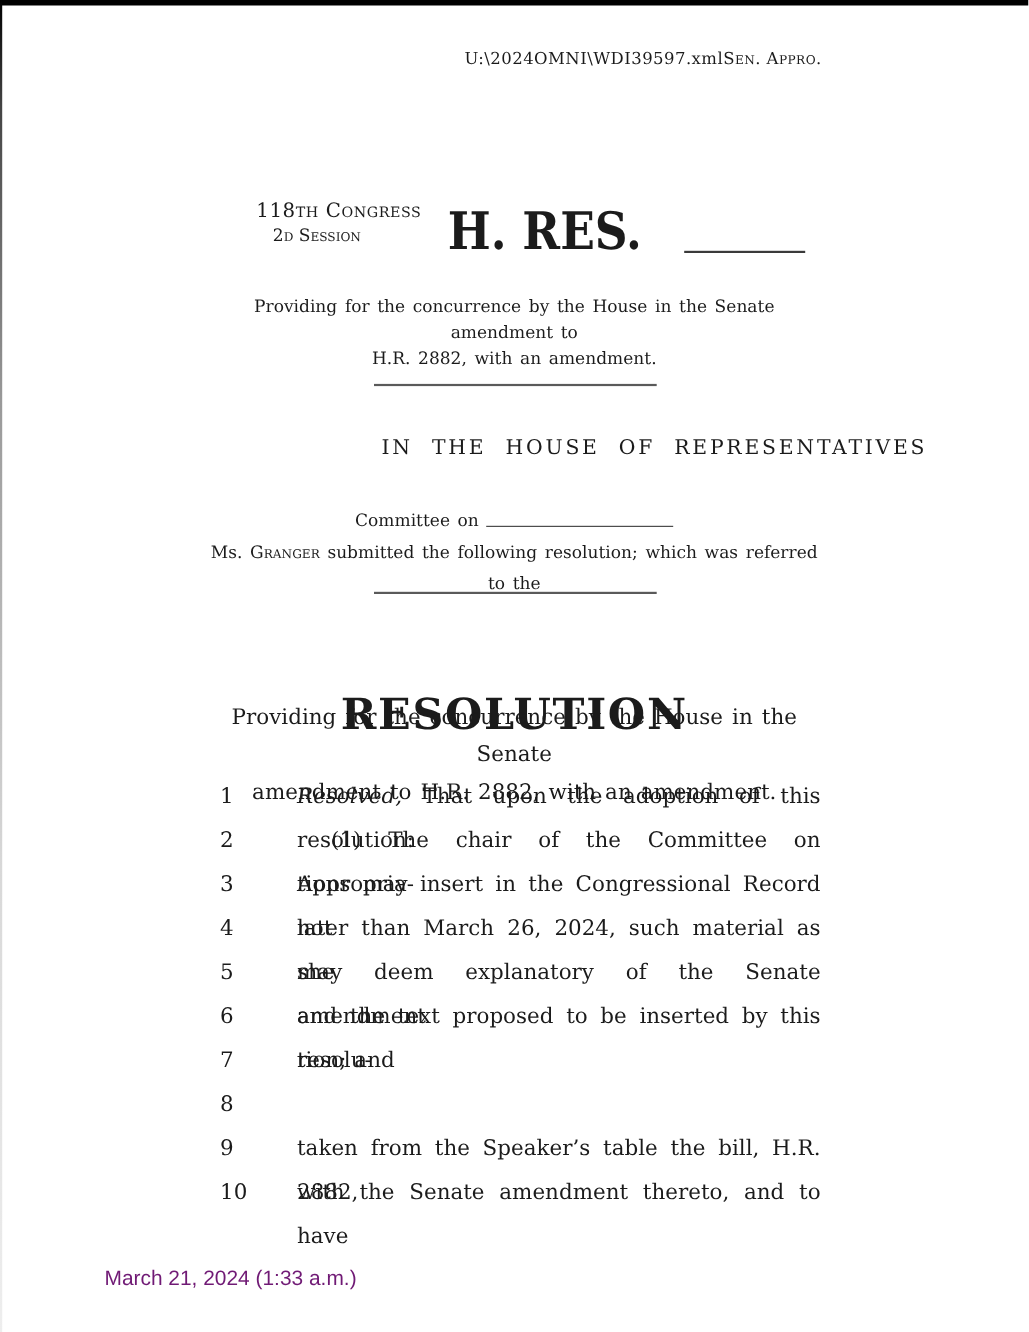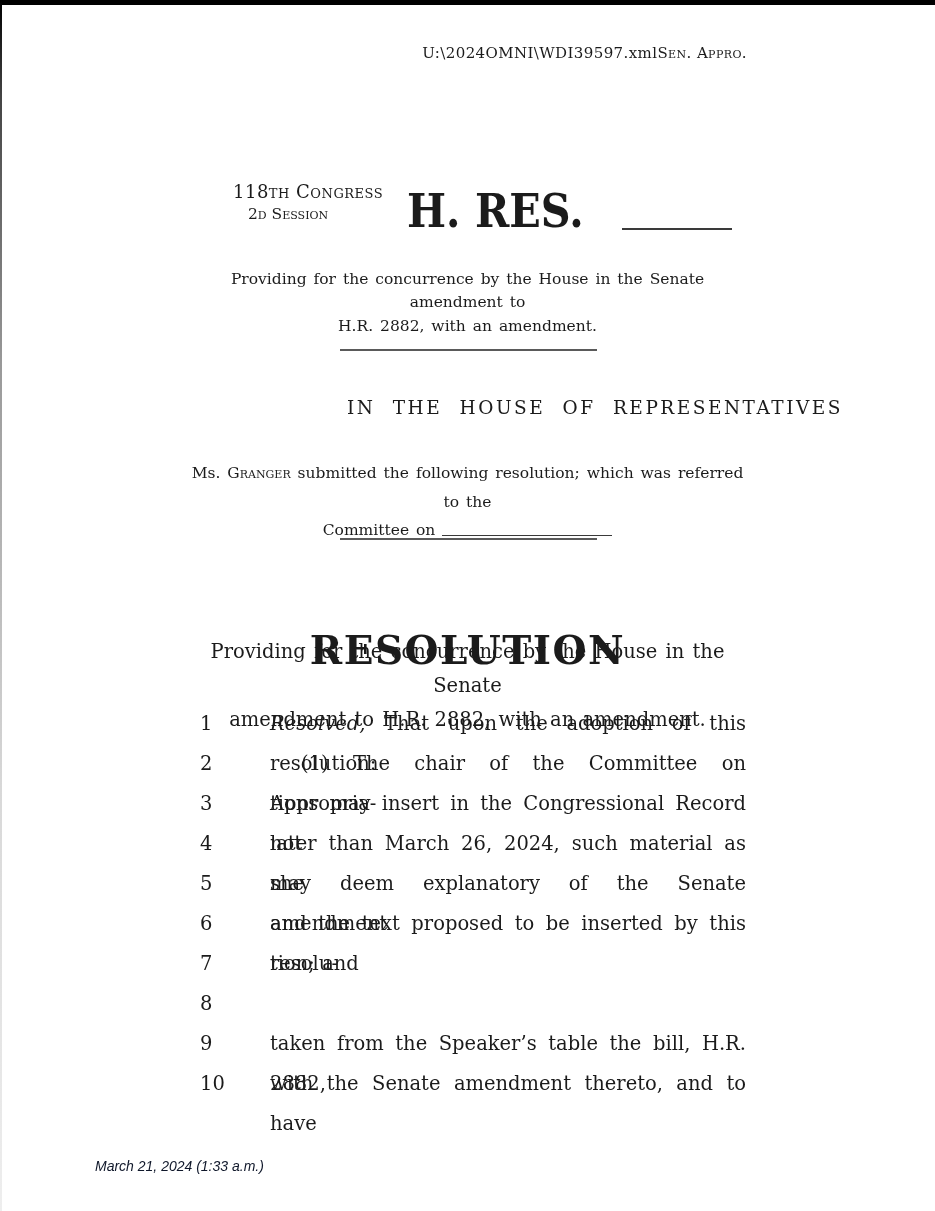--- a/index.html
+++ b/index.html
@@ -95,21 +95,21 @@
     text-align: justify;
     text-align-last: justify;
     word-spacing: 1px;
   }
   .line-text.no-stretch { text-align-last: left; }
   .line-text.indent { text-indent: 31px; }
   .resolved-lead { font-style: italic; }
   .footer-stamp {
     position: absolute; left: 95px; bottom: 37px;
     font-family: "Liberation Sans", sans-serif;
-    font-size: 14px; color: #0f172a; font-style: italic;
+    font-size: 19px; color: #701a75;
   }
 </style>
 </head>
 <body>
 
 <div class="scan-top-edge"></div>
 <div class="scan-left-edge"></div>
 
 <div class="header-row">
   <span>U:\2024OMNI\WDI39597.xml</span>
@@ -128,22 +128,22 @@
 <div class="title-block">
   <div>Providing for the concurrence by the House in the Senate amendment to</div>
   <div>H.R. 2882, with an amendment.</div>
 </div>
 
 <div class="rule rule-1"></div>
 
 <div class="chamber-line">IN THE HOUSE OF REPRESENTATIVES</div>
 
 <div class="sponsor-block">
+  <div><span>Committee on </span><span class="committee-blank"></span></div>
   <div><span>Ms.&nbsp;</span><span class="sc">Granger</span><span> submitted the following resolution; which was referred to the</span></div>
-  <div><span>Committee on </span><span class="committee-blank"></span></div>
 </div>
 
 <div class="rule rule-2"></div>
 
 <div class="resolution-heading">RESOLUTION</div>
 
 <div class="preamble-block">
   <div>Providing for the concurrence by the House in the Senate</div>
   <div>amendment to H.R. 2882, with an amendment.</div>
 </div>

